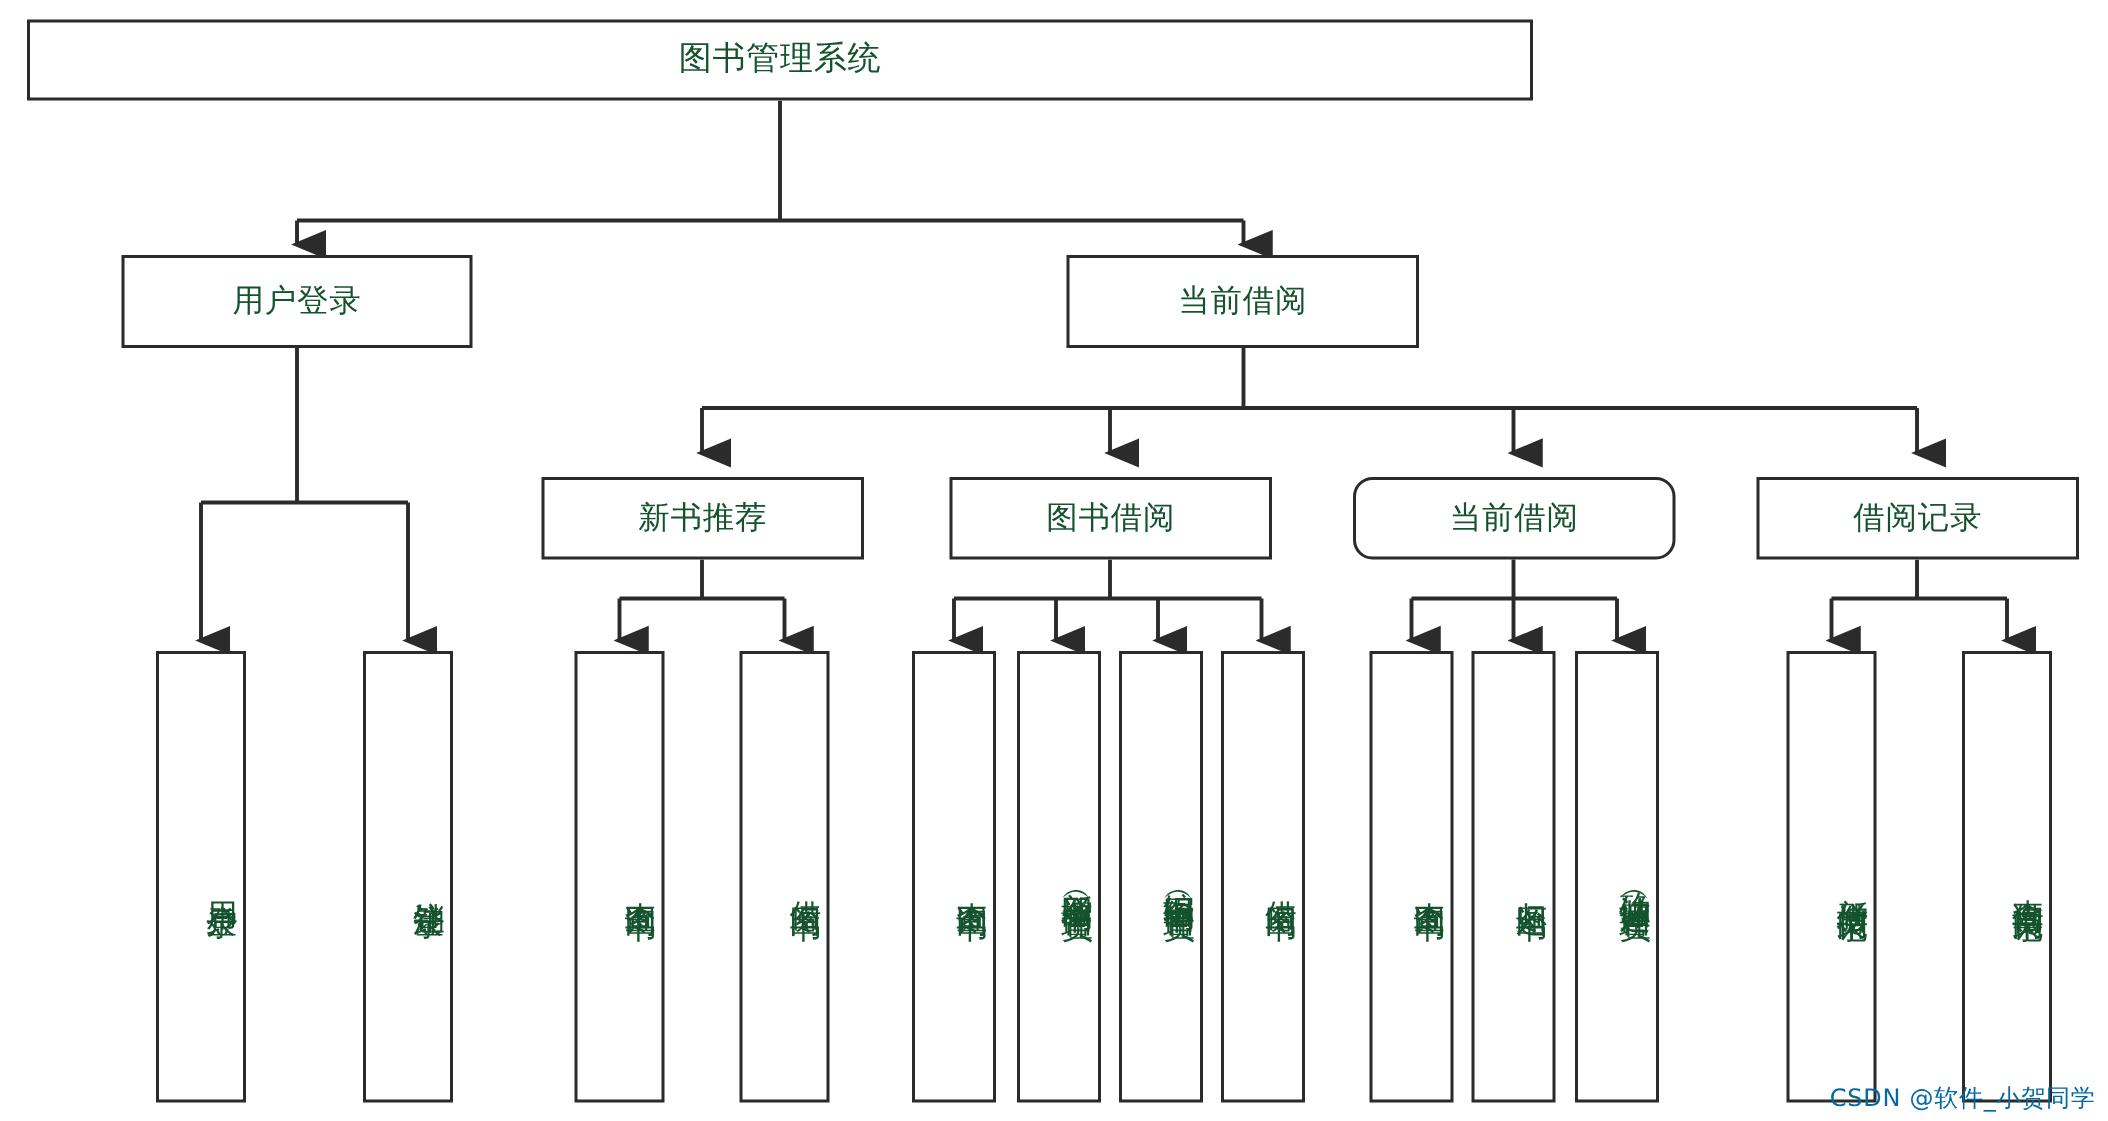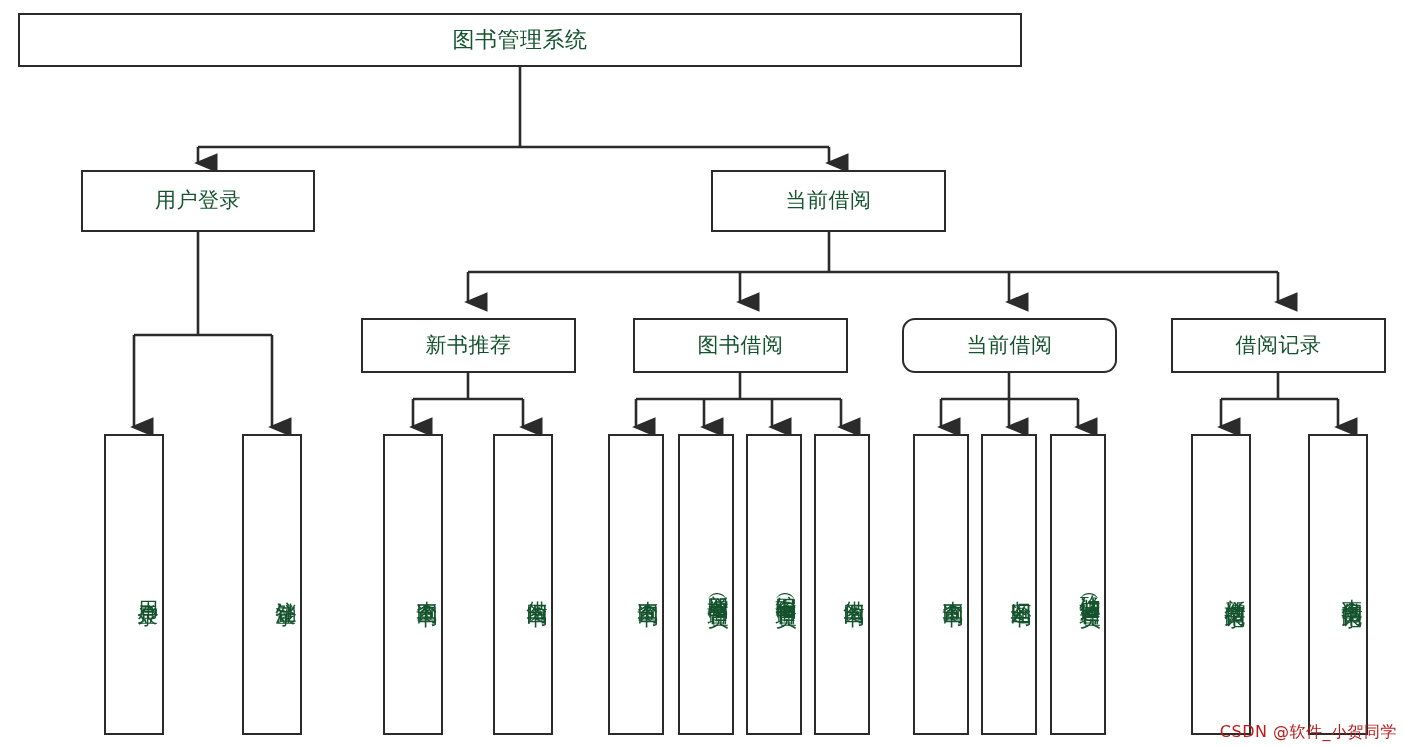--- a/index.html
+++ b/index.html
@@ -64,21 +64,21 @@
     padding-top: 4px;
   }
   .label {
     display: block;
   }
   #watermark {
     position: absolute;
     right: 8px;
     bottom: 4px;
     font-size: 16px;
-    color: #b91c1c;
+    color: #0369a1;
     letter-spacing: 0.5px;
     white-space: nowrap;
     user-select: none;
   }
 </style>
 </head>
 <body>
 
 <div id="diagram-root">
 

